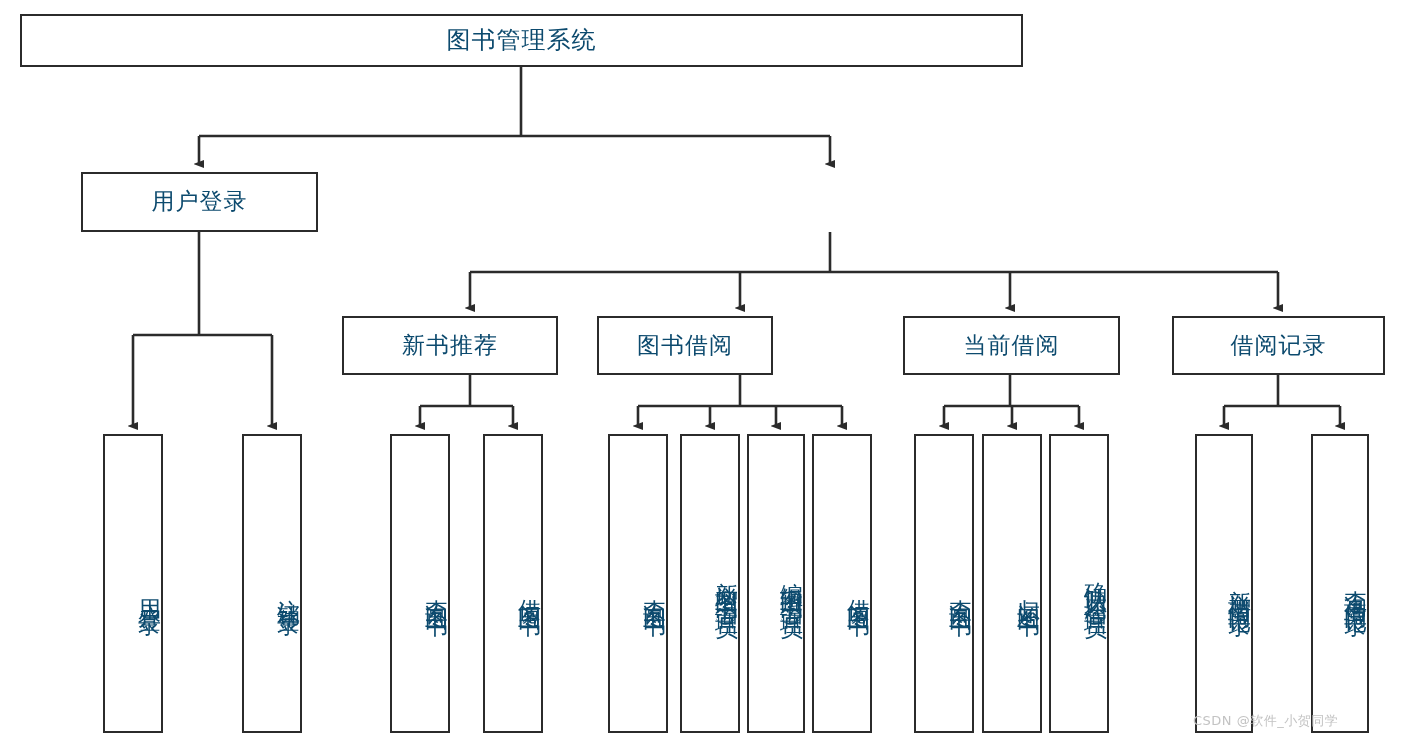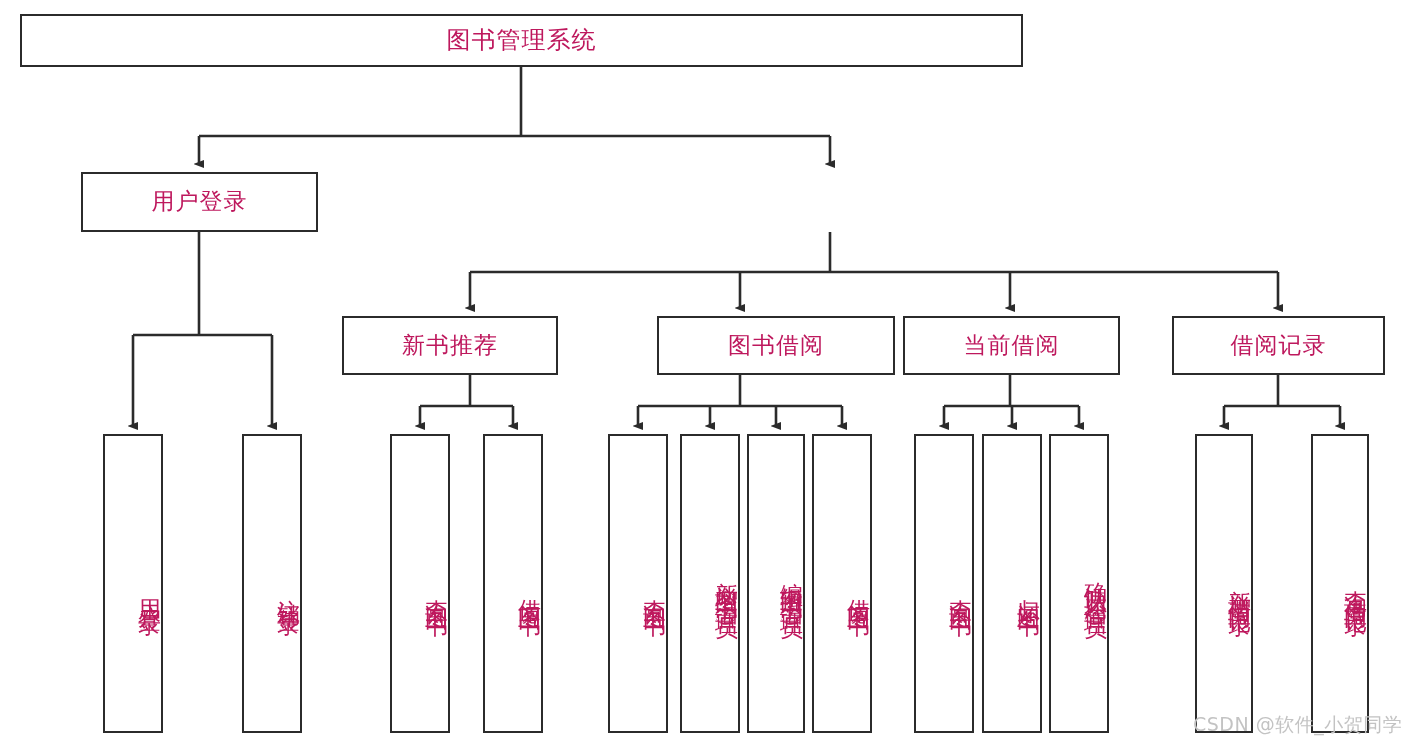--- a/index.html
+++ b/index.html
@@ -18,21 +18,21 @@
     overflow: hidden;
   }
   .node {
     position: absolute;
     box-sizing: border-box;
     border: 2.5px solid #2b2b2b;
     background: #ffffff;
     display: flex;
     align-items: center;
     justify-content: center;
-    color: #be185d;
+    color: #0c4a6e;
   }
   .node.h {
     font-size: 23px;
     letter-spacing: 1px;
     line-height: 1.2;
   }
   .node.root {
     font-size: 24px;
   }
   .node.v {
@@ -59,21 +59,21 @@
     left: 0;
     top: 0;
     width: 1405px;
     height: 747px;
     pointer-events: none;
   }
   .watermark {
     position: absolute;
     left: 1193px;
     top: 712px;
-    font-size: 19px;
+    font-size: 13px;
     color: #c3c3c3;
     white-space: nowrap;
     letter-spacing: 0.5px;
   }
 </style>
 </head>
 <body>
 
 <div id="canvas">
 
@@ -125,21 +125,21 @@
       <path d="M1224,406 L1224,426" marker-end="url(#arrow)"></path>
       <path d="M1340,406 L1340,426" marker-end="url(#arrow)"></path>
     </g>
   </svg>
 
   <div class="node h root" style="left:20px; top:14px; width:1003px; height:53px;">图书管理系统</div>
 
   <div class="node h" style="left:81px; top:172px; width:237px; height:60px;">用户登录</div>
 
   <div class="node h" style="left:342px; top:316px; width:216px; height:59px;">新书推荐</div>
-  <div class="node h" style="left:657px; top:316px; width:238px; height:59px;">图书借阅</div>
+  <div class="node h" style="left:597px; top:316px; width:176px; height:59px;">图书借阅</div>
   <div class="node h" style="left:1172px; top:316px; width:213px; height:59px;">借阅记录</div>
   <div class="node h" style="left:903px; top:316px; width:217px; height:59px;">当前借阅</div>
 
   <div class="node v" style="left:103px; top:434px; width:60px; height:299px;">
     <span class="vtext">用户登录</span>
   </div>
   <div class="node v" style="left:242px; top:434px; width:60px; height:299px;">
     <span class="vtext">注销登录</span>
   </div>
 

